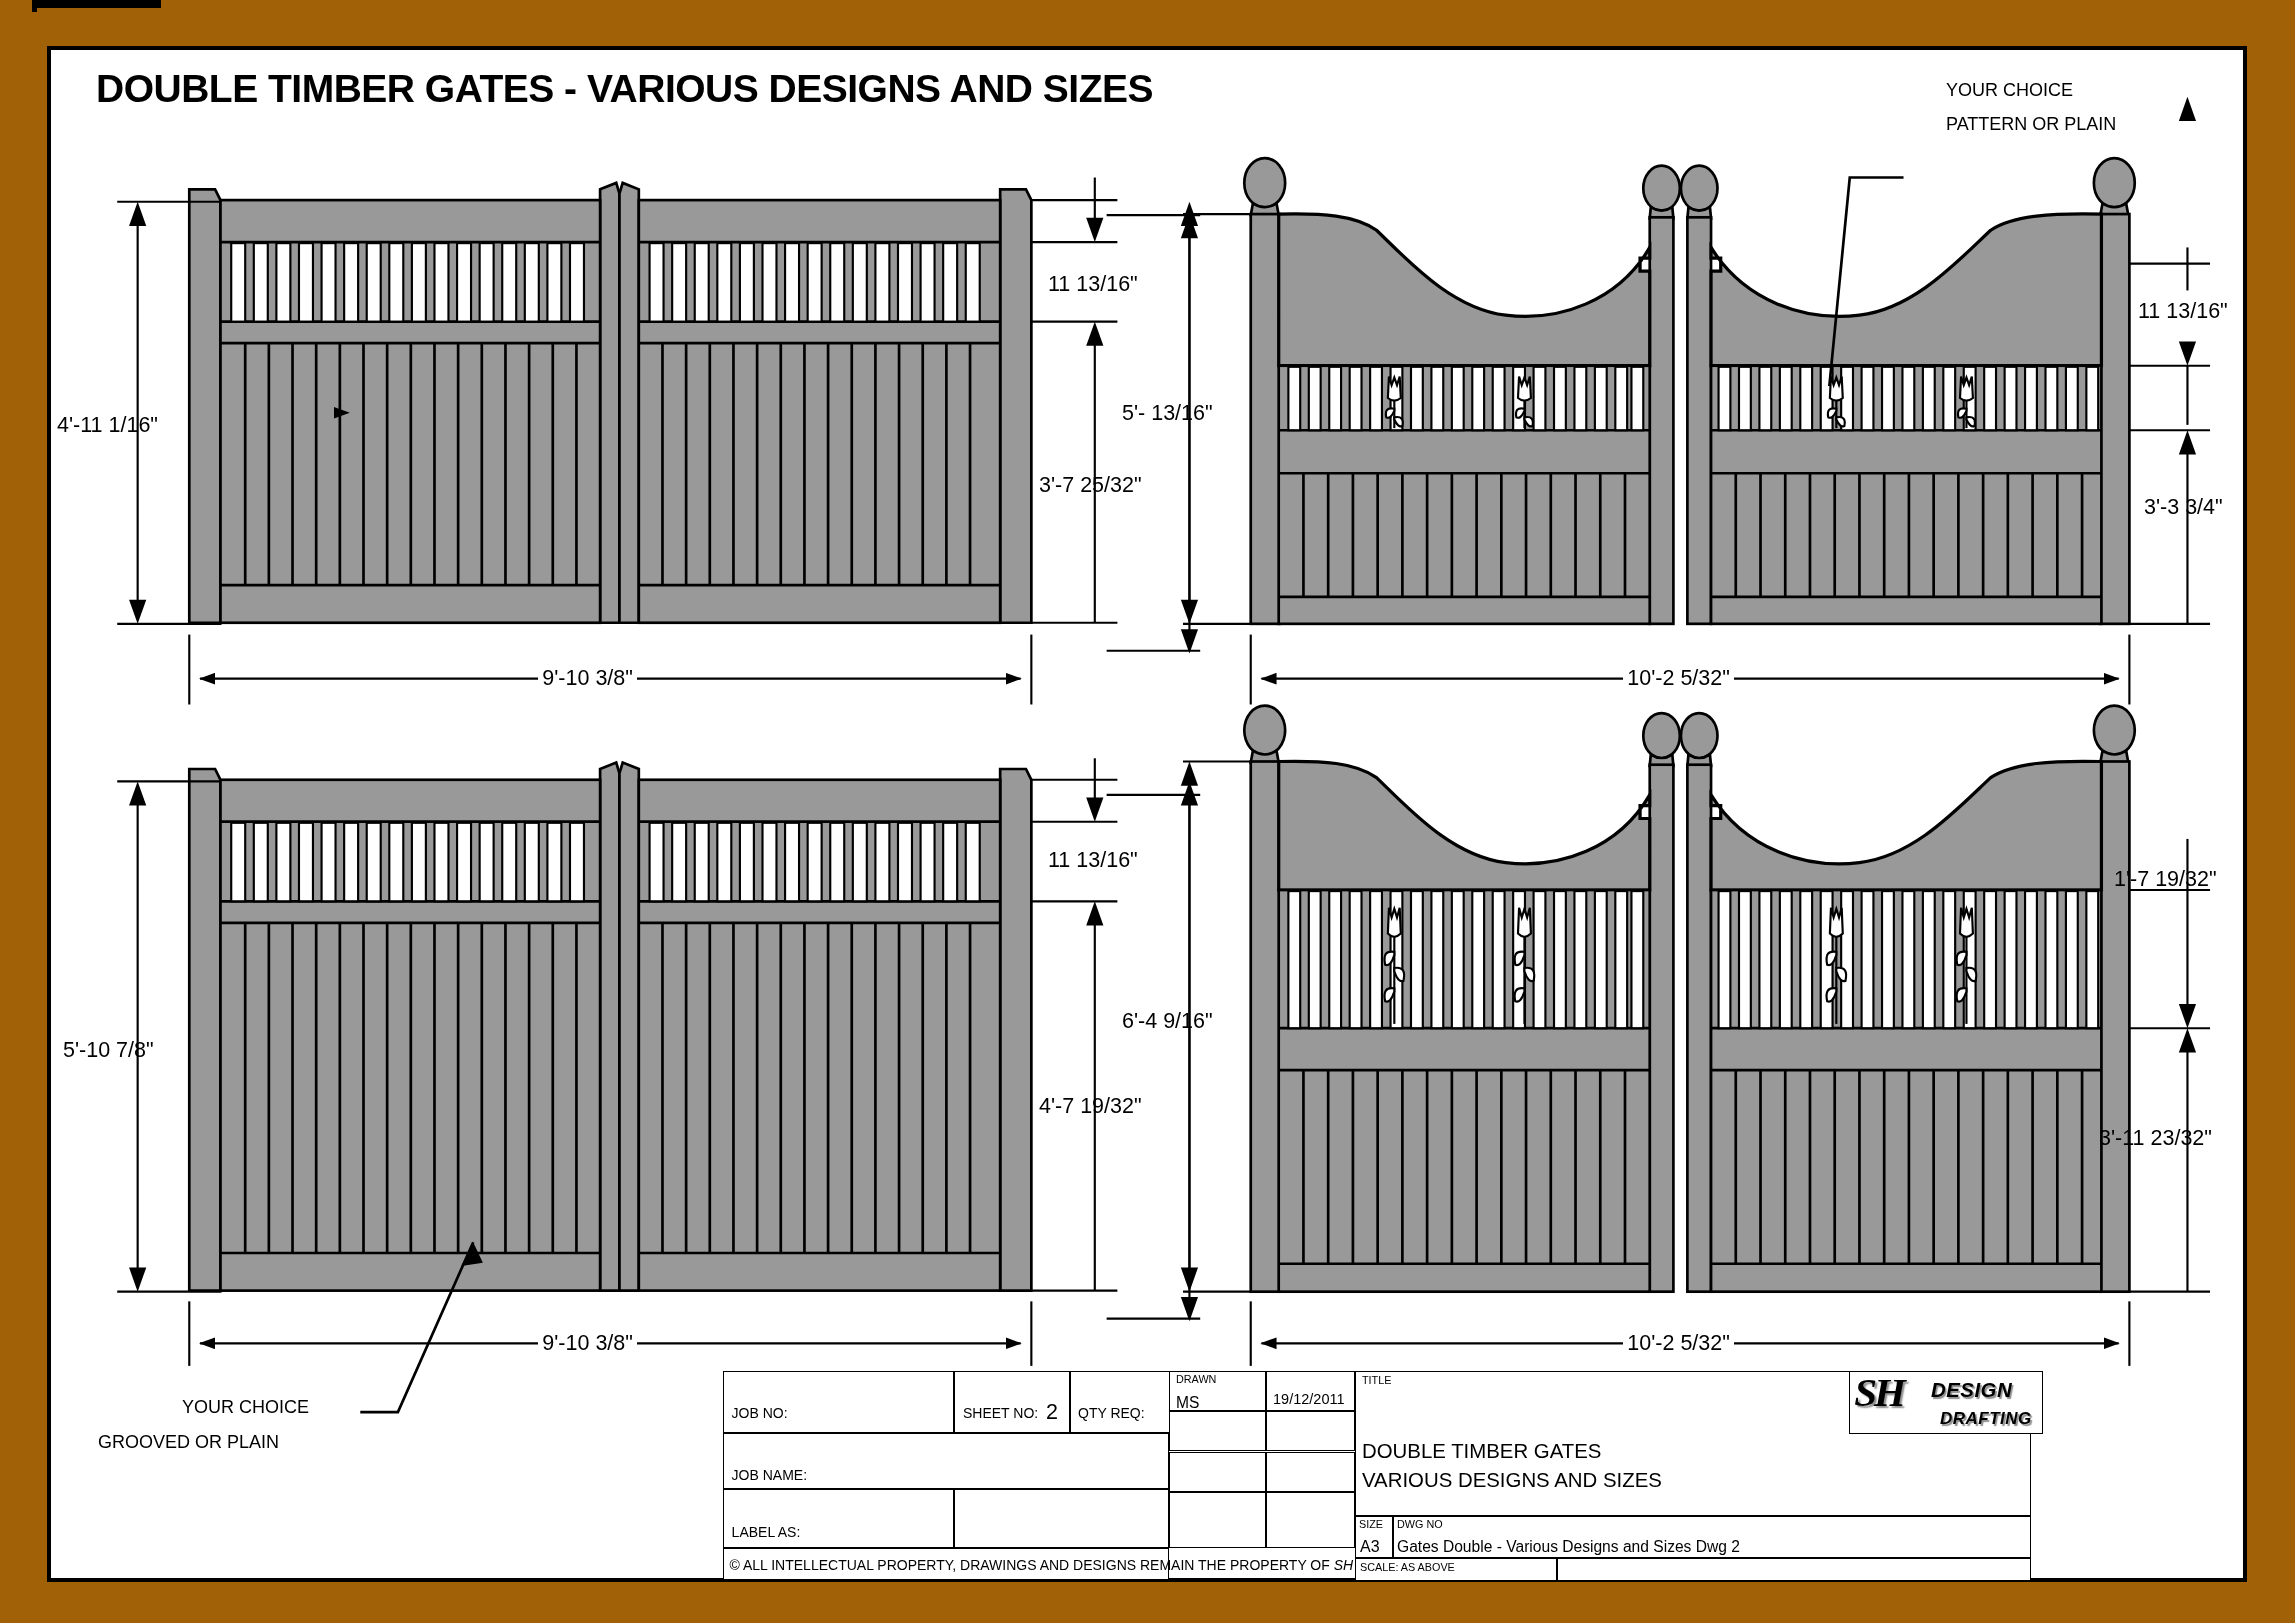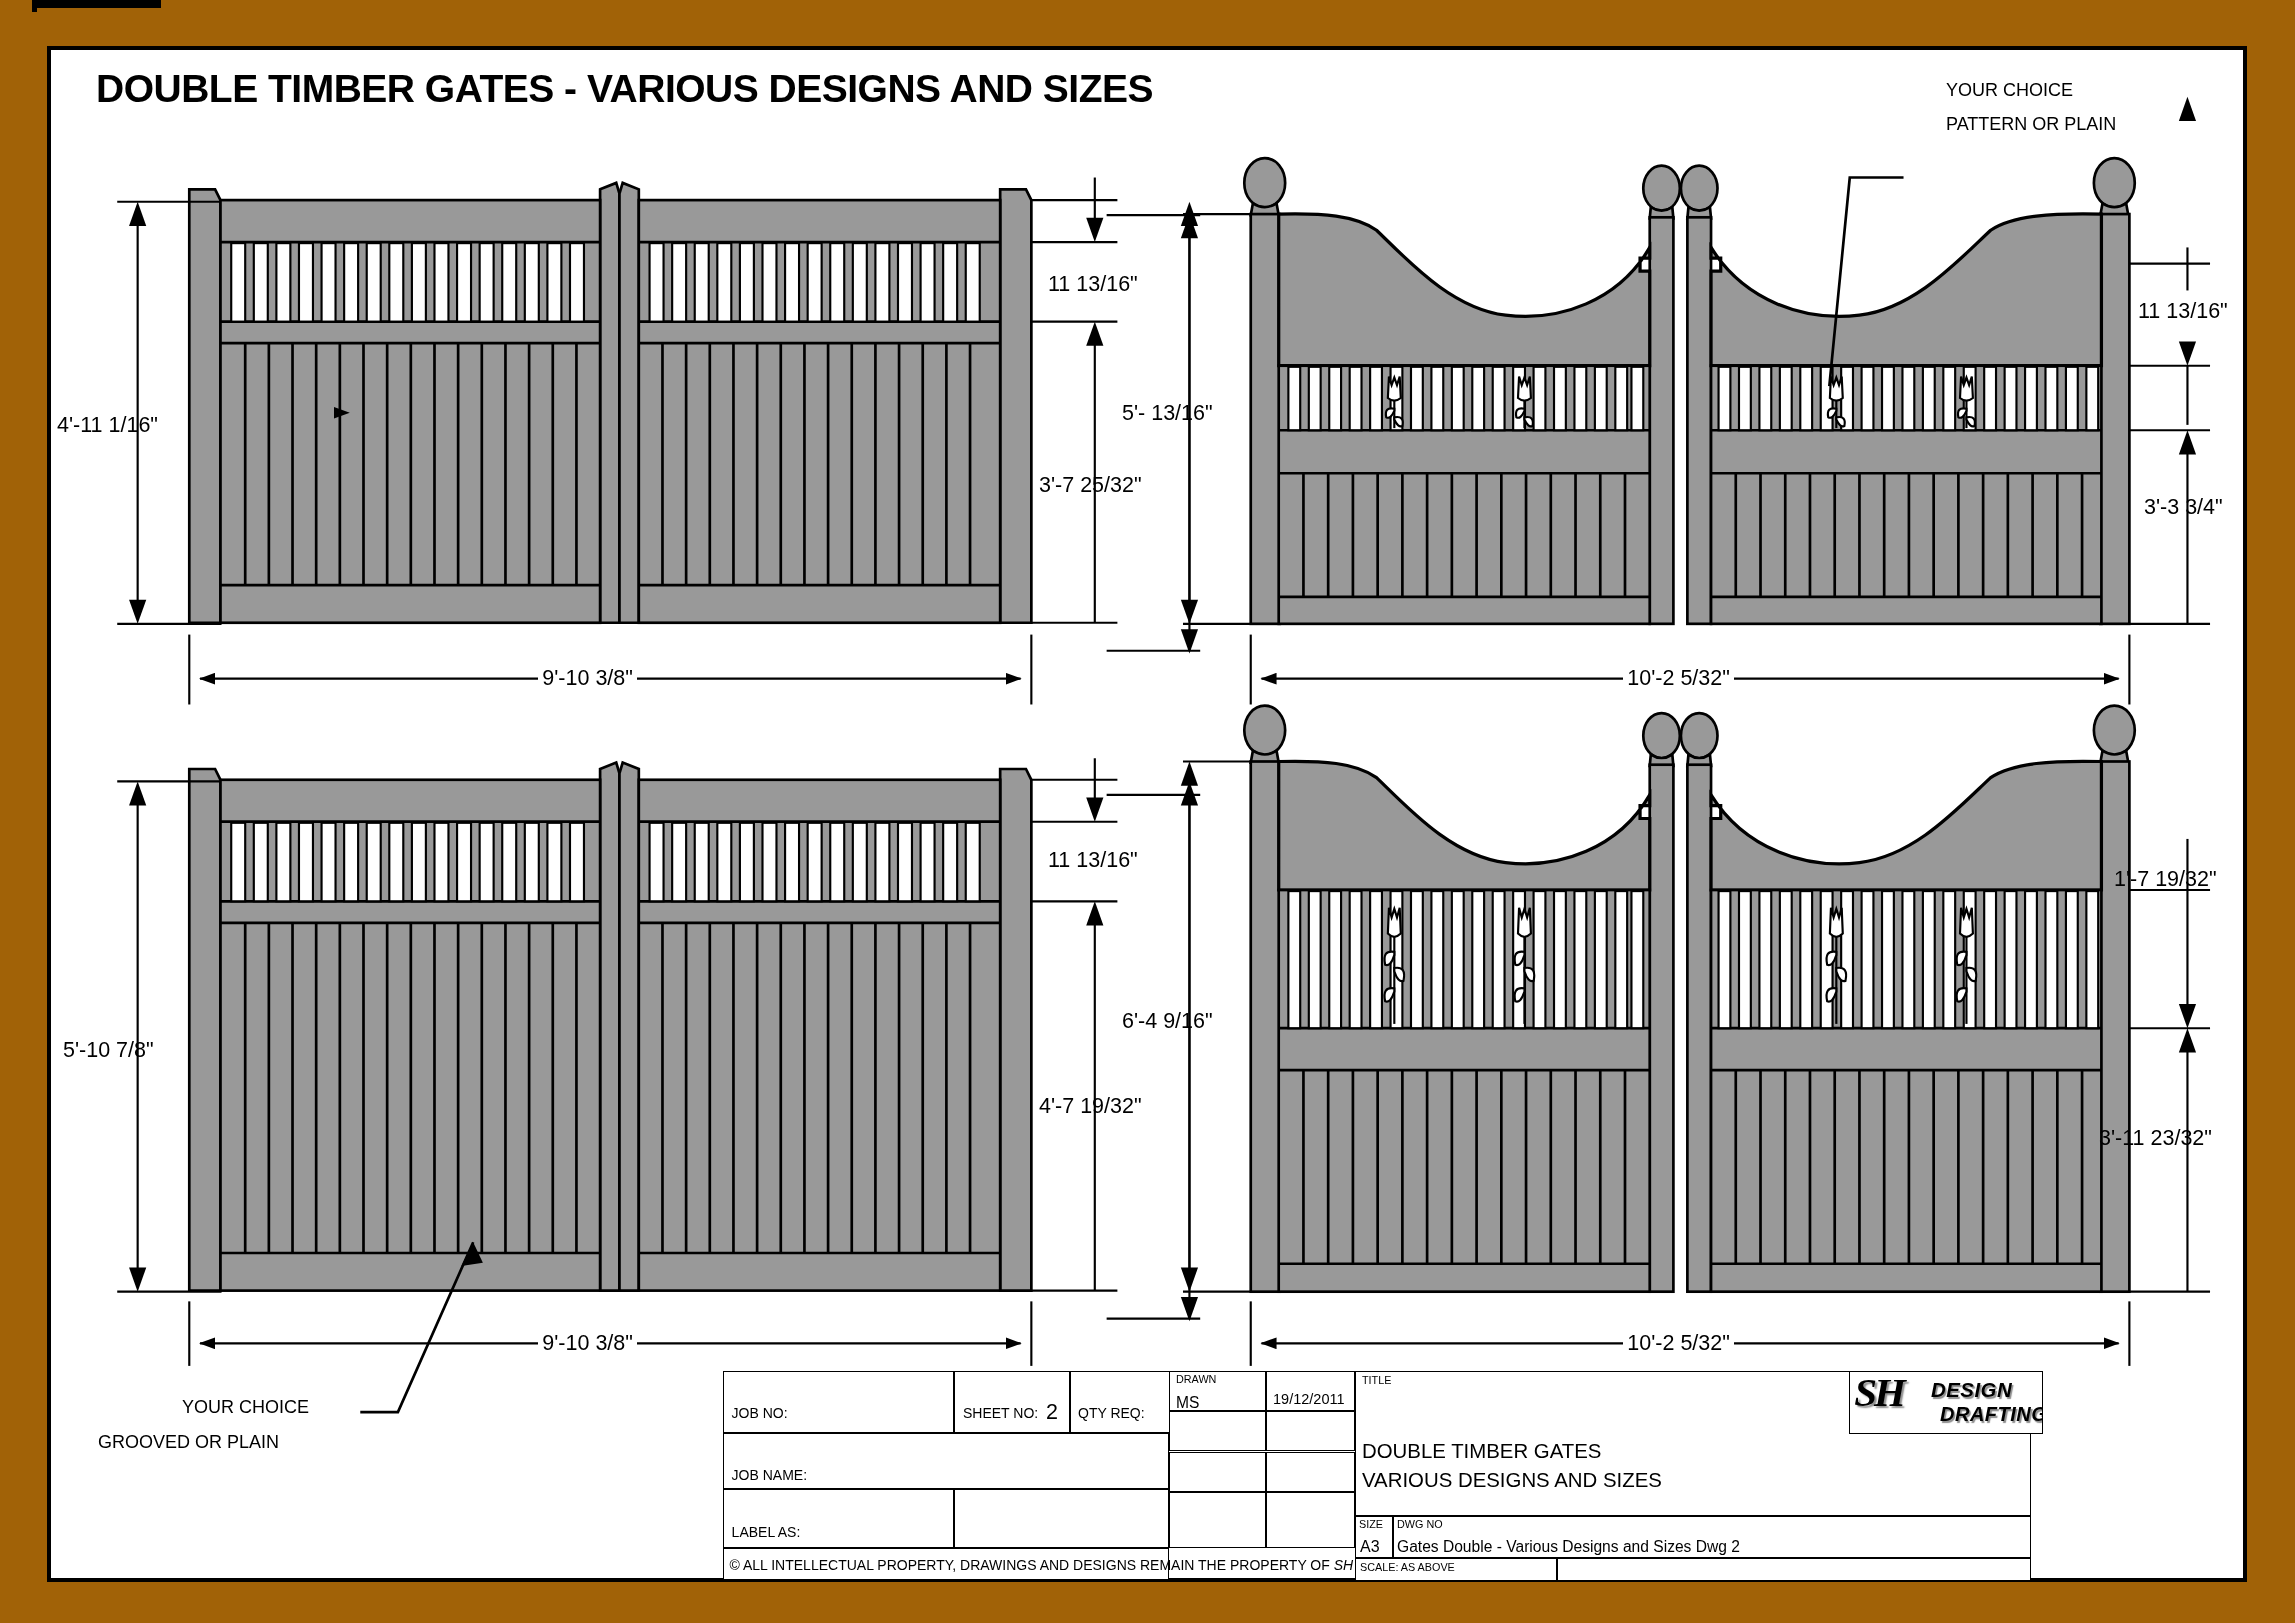--- a/index.html
+++ b/index.html
@@ -57,22 +57,22 @@
     text-shadow:2.2px 2.2px 1.6px rgba(0,0,0,0.45);
   }
   .logo-d1{
     position:absolute;left:81px;top:6.5px;
     font-size:20.4px;font-weight:bold;font-style:italic;
     font-family:"Liberation Sans",sans-serif;
     letter-spacing:0.5px;
     text-shadow:1.6px 1.6px 1.1px rgba(0,0,0,0.45);
   }
   .logo-d2{
-    position:absolute;left:90px;top:31px;
-    font-size:20px;font-weight:bold;font-style:italic;
+    position:absolute;left:90px;top:37px;
+    font-size:17px;font-weight:bold;font-style:italic;
     font-family:"Liberation Sans",sans-serif;
     letter-spacing:0.5px;
     text-shadow:1.6px 1.6px 1.1px rgba(0,0,0,0.45);
   }
 
   
   .dimtxt{position:absolute;font-size:21.5px;font-family:"Liberation Sans",sans-serif;white-space:nowrap;}
   .anntxt{position:absolute;font-size:18px;font-family:"Liberation Sans",sans-serif;white-space:nowrap;}
 </style>
 </head>

